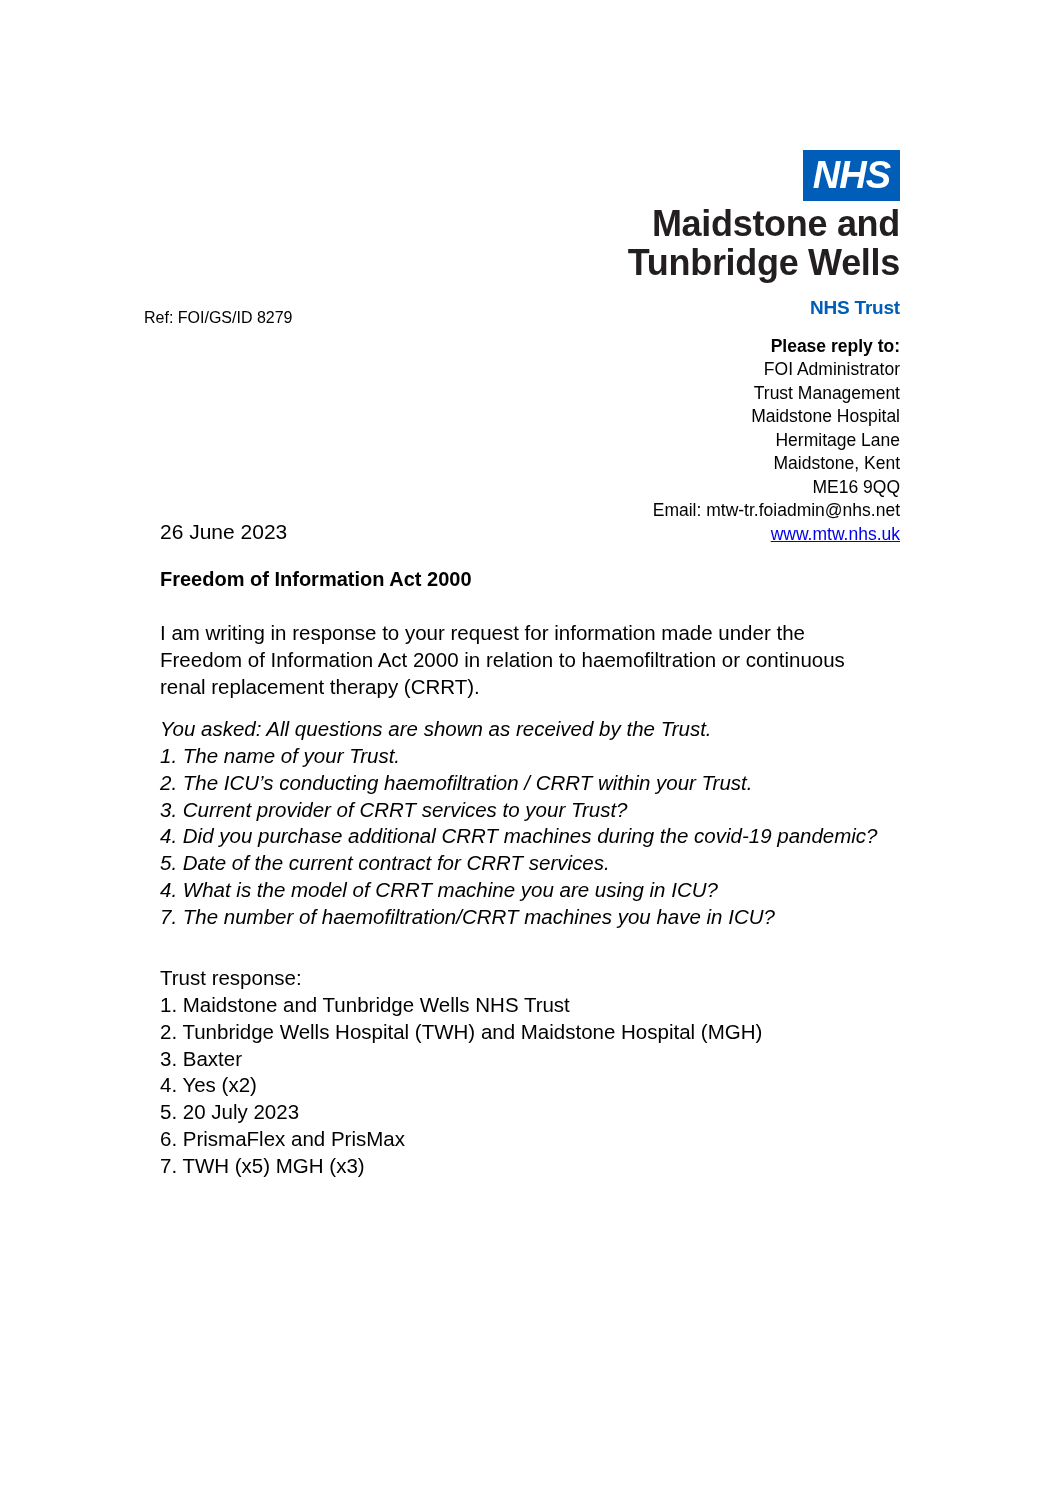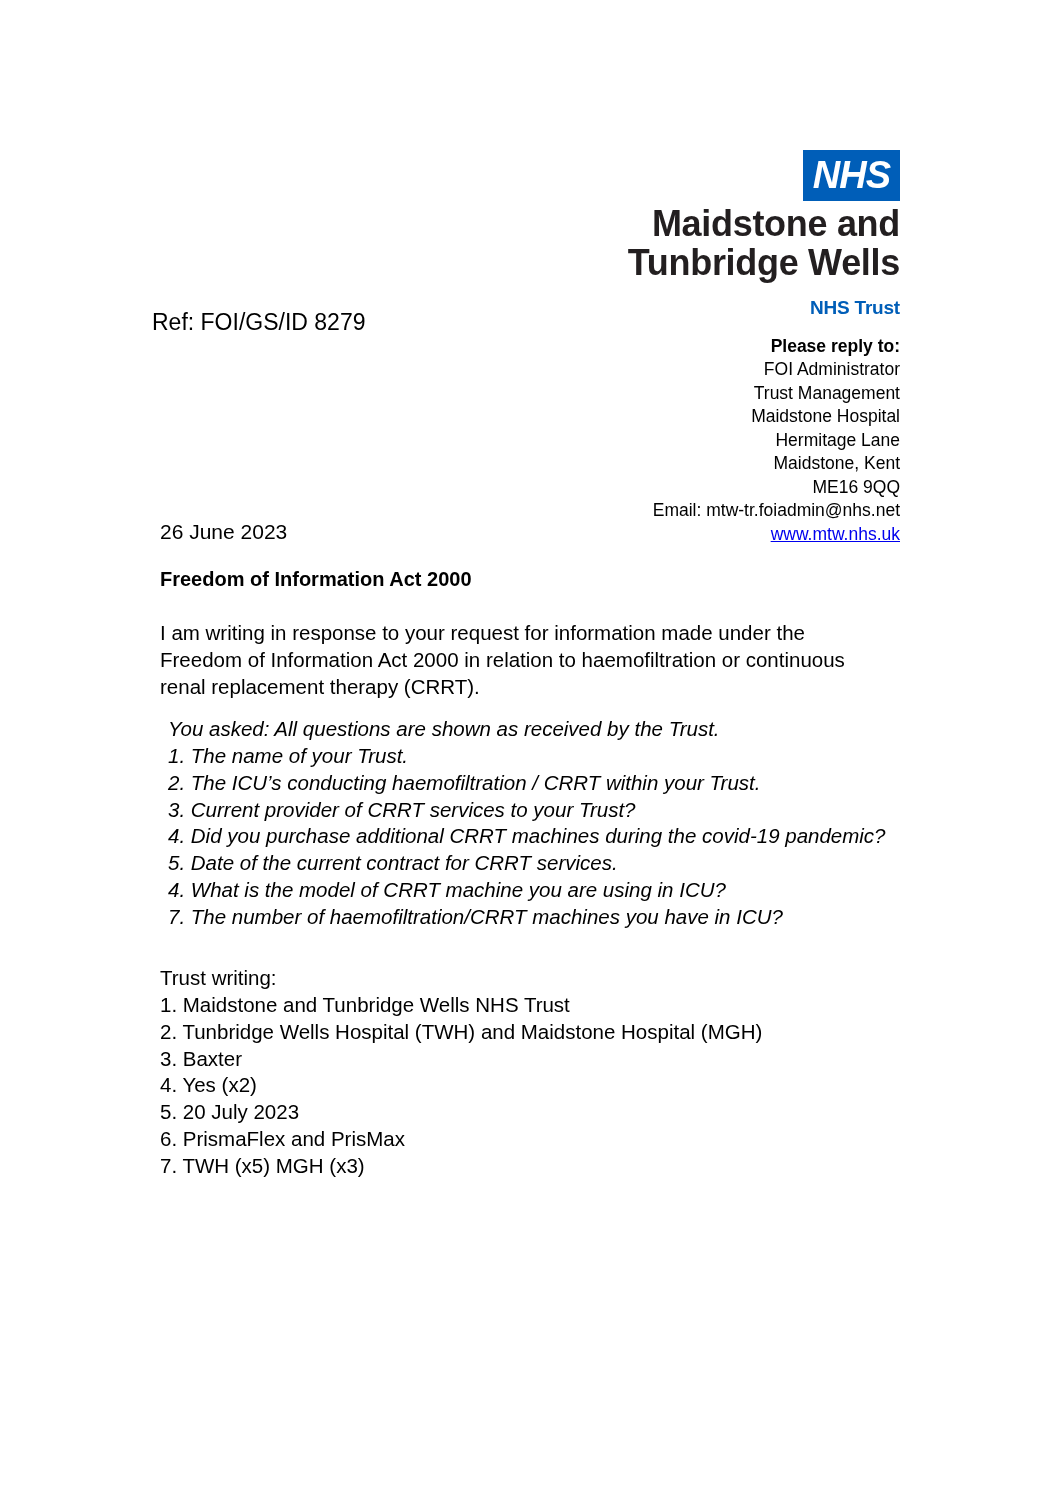--- a/index.html
+++ b/index.html
@@ -56,23 +56,23 @@
     font-weight: bold;
     font-size: 19px;
     color: #005EB8;
     margin-top: 14px;
     letter-spacing: -0.2px;
   }
 
   
   .ref-line {
     position: absolute;
-    left: 152px;
+    left: 144px;
     top: 308px;
-    font-size: 23px;
+    font-size: 16px;
     line-height: 1.25;
   }
 
   
   .reply-block {
     position: absolute;
     right: 158px;
     top: 335px;
     text-align: right;
     font-size: 17.5px;
@@ -104,21 +104,21 @@
   .intro {
     position: absolute;
     left: 160px;
     top: 619px;
     width: 730px;
     font-size: 20.5px;
     line-height: 1.32;
   }
   .questions {
     position: absolute;
-    left: 168px;
+    left: 160px;
     top: 716px;
     width: 800px;
     font-size: 20.5px;
     font-style: italic;
     line-height: 1.31;
   }
   .questions .q-line {
     white-space: normal;
   }
   .responses {
@@ -170,21 +170,21 @@
     <div class="q-line">1. The name of your Trust.</div>
     <div class="q-line">2. The ICU’s conducting haemofiltration / CRRT within your Trust.</div>
     <div class="q-line">3. Current provider of CRRT services to your Trust?</div>
     <div class="q-line">4. Did you purchase additional CRRT machines during the covid-19 pandemic?</div>
     <div class="q-line">5. Date of the current contract for CRRT services.</div>
     <div class="q-line">4. What is the model of CRRT machine you are using in ICU?</div>
     <div class="q-line">7. The number of haemofiltration/CRRT machines you have in ICU?</div>
   </div>
 
   <div class="responses">
-    <div class="r-line">Trust writing:</div>
+    <div class="r-line">Trust response:</div>
     <div class="r-line">1. Maidstone and Tunbridge Wells NHS Trust</div>
     <div class="r-line">2. Tunbridge Wells Hospital (TWH) and Maidstone Hospital (MGH)</div>
     <div class="r-line">3. Baxter</div>
     <div class="r-line">4. Yes (x2)</div>
     <div class="r-line">5. 20 July 2023</div>
     <div class="r-line">6. PrismaFlex and PrisMax</div>
     <div class="r-line">7. TWH (x5) MGH (x3)</div>
   </div>
 
 </div>

